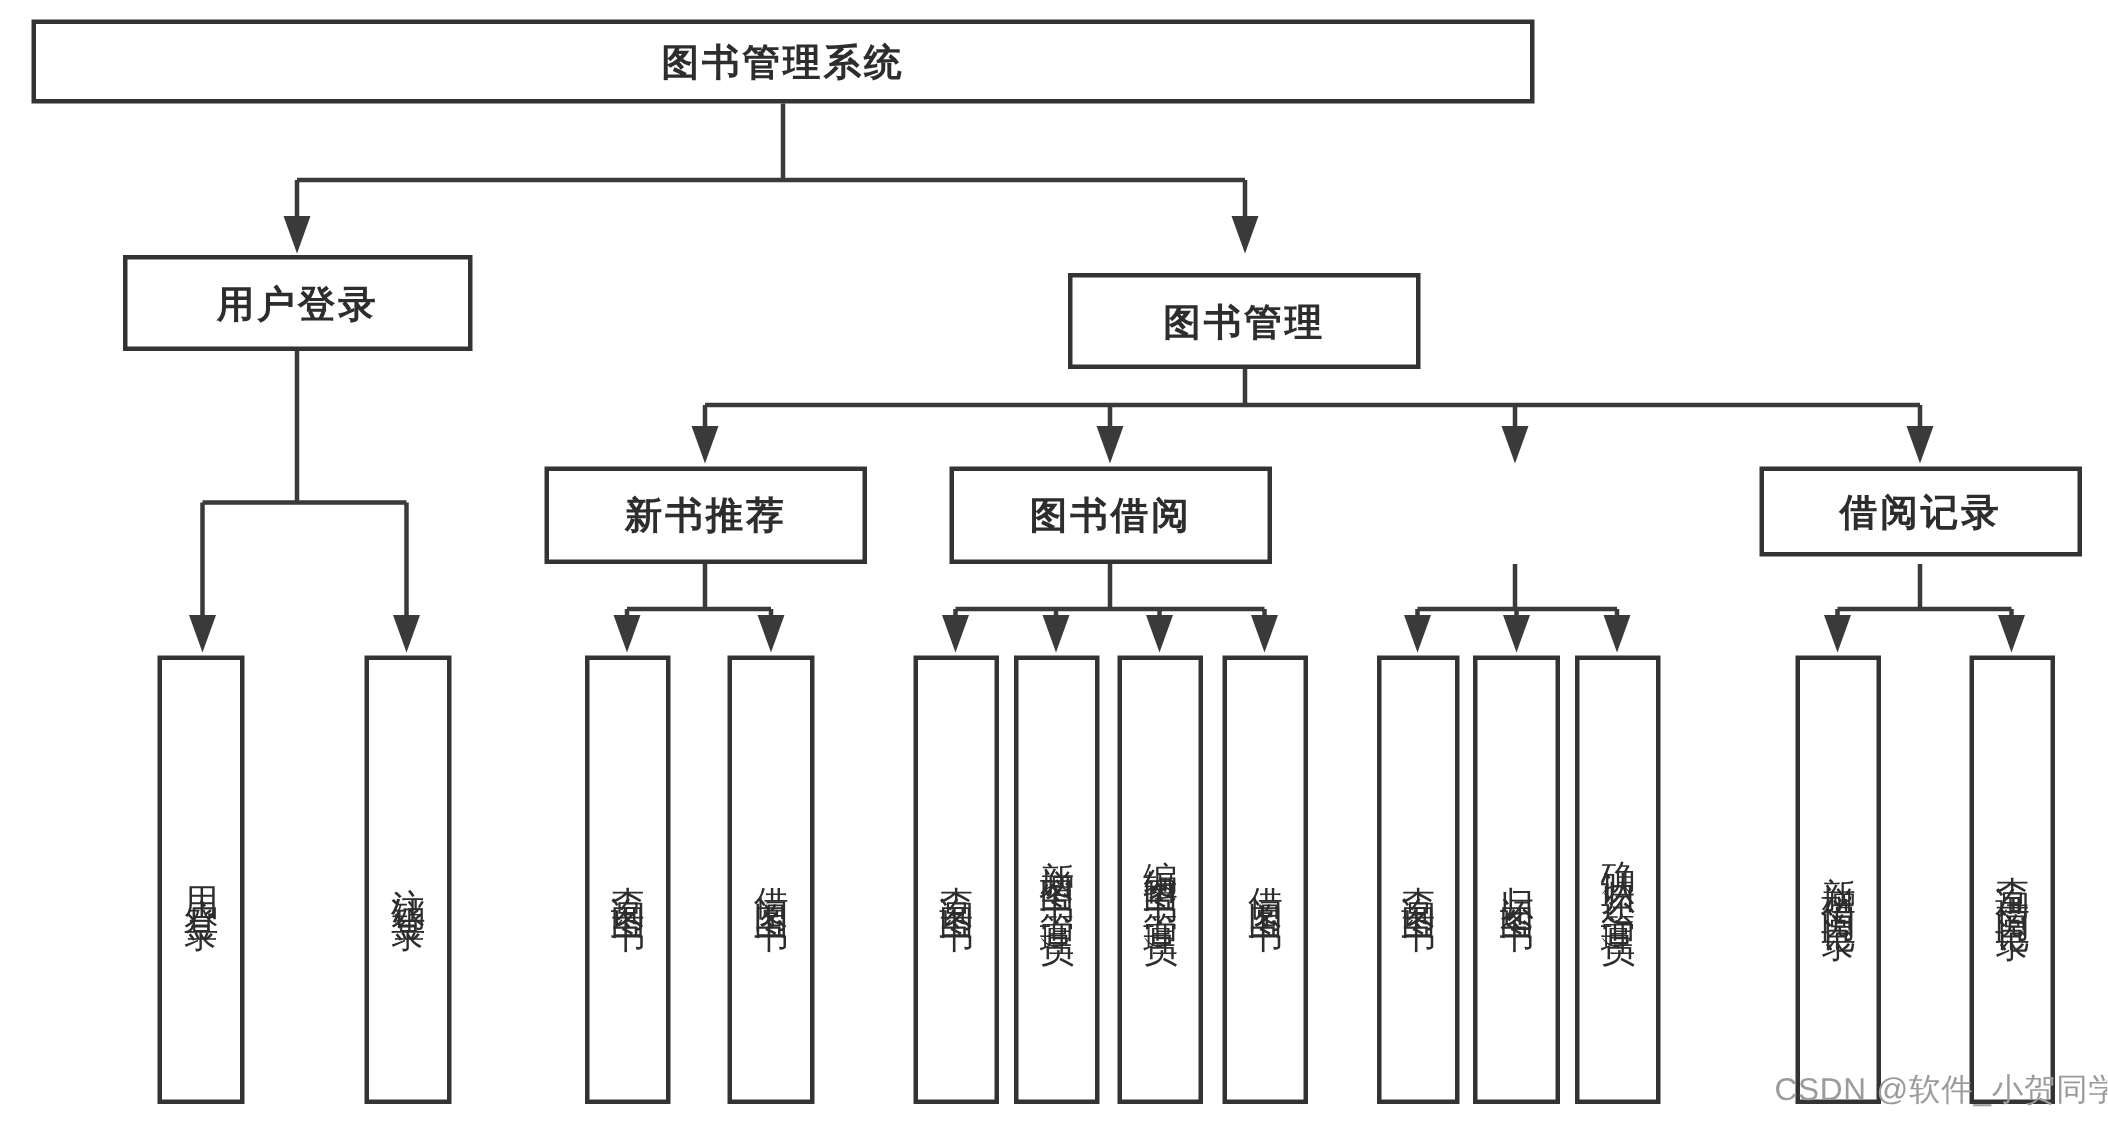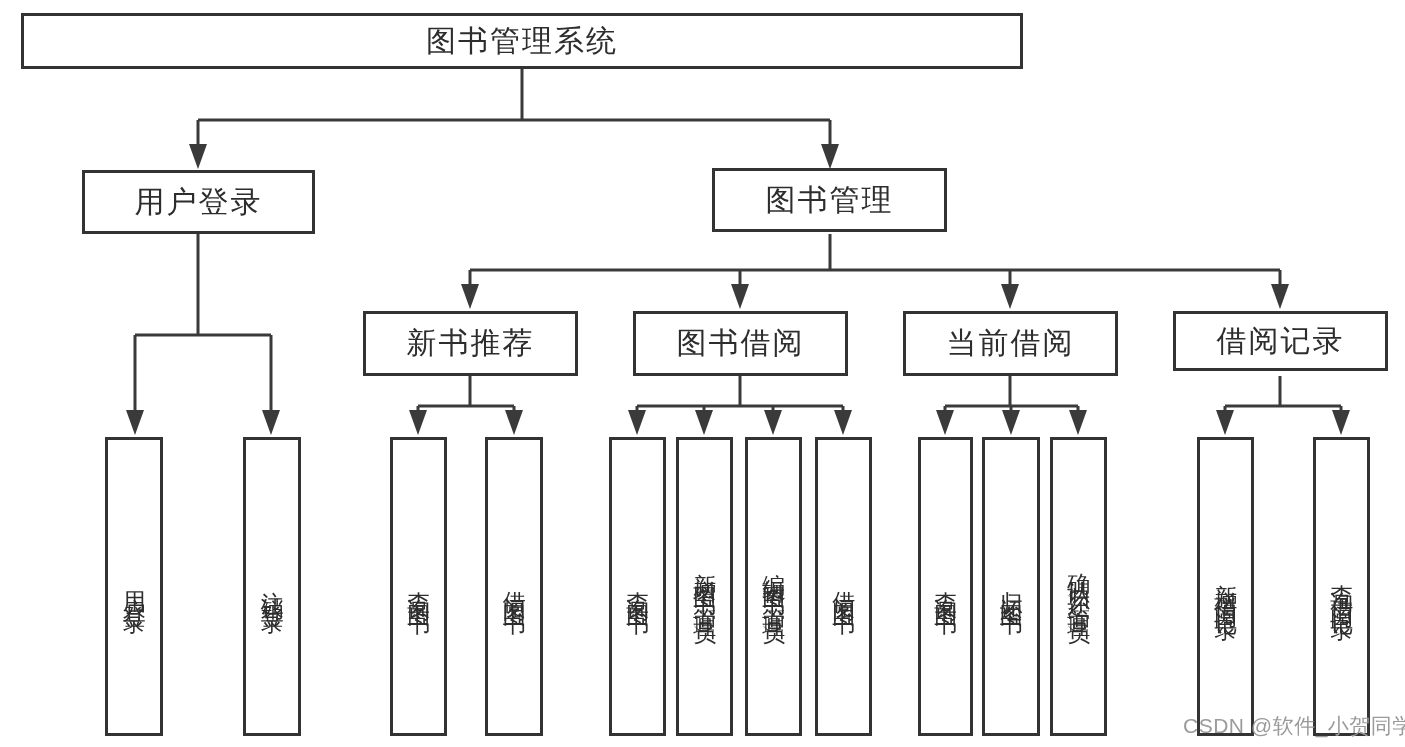--- a/index.html
+++ b/index.html
@@ -22,21 +22,21 @@
   .connectors path{fill:none;stroke:var(--line-color);stroke-width:3;}
   .connectors polygon{fill:var(--line-color);stroke:none;}
   .node{
     position:absolute;
     box-sizing:border-box;
     border:3px solid var(--border-color);
     background:var(--bg-color);
     display:flex;align-items:center;justify-content:center;
     text-align:center;
   }
-  .h-label{font-size:30px;letter-spacing:2px;white-space:nowrap;}
+  .h-label{font-size:25px;letter-spacing:2px;white-space:nowrap;font-weight:bold;}
   .leaf .v-label{
     writing-mode:vertical-rl;
     text-orientation:mixed;
     font-size:23px;
     letter-spacing:7px;
     line-height:1.1;
     white-space:nowrap;
   }
   .watermark{
     position:absolute;
@@ -96,32 +96,29 @@
     </g>
   </svg>
 
   <div class="node" style="left:21px;top:13px;width:1002px;height:56px;">
     <span class="h-label">图书管理系统</span>
   </div>
 
   <div class="node" style="left:82px;top:170px;width:233px;height:64px;">
     <span class="h-label">用户登录</span>
   </div>
-  <div class="node" style="left:712px;top:168px;width:235px;height:64px;">
+  <div class="node" style="left:712px;top:182px;width:235px;height:64px;">
     <span class="h-label">图书管理</span>
   </div>
 
   <div class="node" style="left:363px;top:311px;width:215px;height:65px;">
     <span class="h-label">新书推荐</span>
   </div>
   <div class="node" style="left:633px;top:311px;width:215px;height:65px;">
     <span class="h-label">图书借阅</span>
-  </div>
-  <div class="node" style="left:903px;top:311px;width:215px;height:65px;">
-    <span class="h-label">当前借阅</span>
   </div>
   <div class="node" style="left:1173px;top:311px;width:215px;height:60px;">
     <span class="h-label">借阅记录</span>
   </div>
 
   <div class="node leaf" style="left:105px;top:437px;width:58px;height:299px;">
     <span class="v-label">用户登录</span>
   </div>
   <div class="node leaf" style="left:243px;top:437px;width:58px;height:299px;">
     <span class="v-label">注销登录</span>

